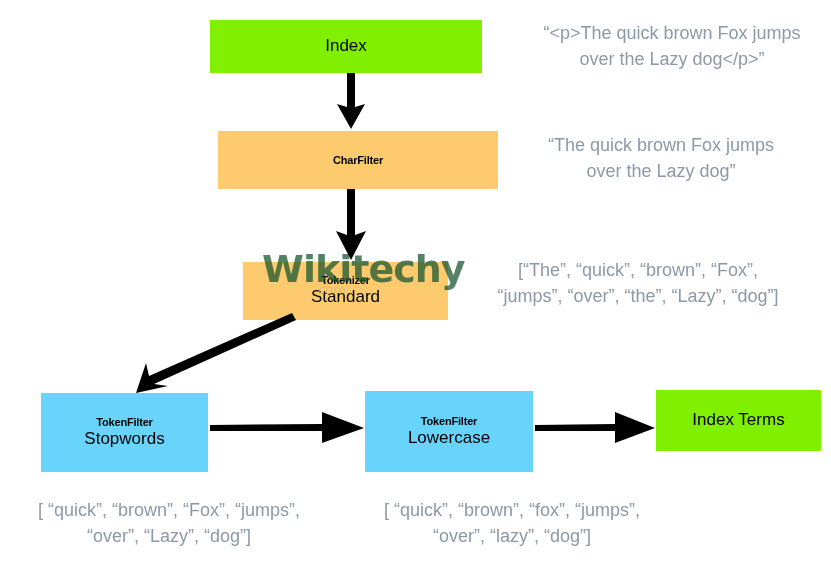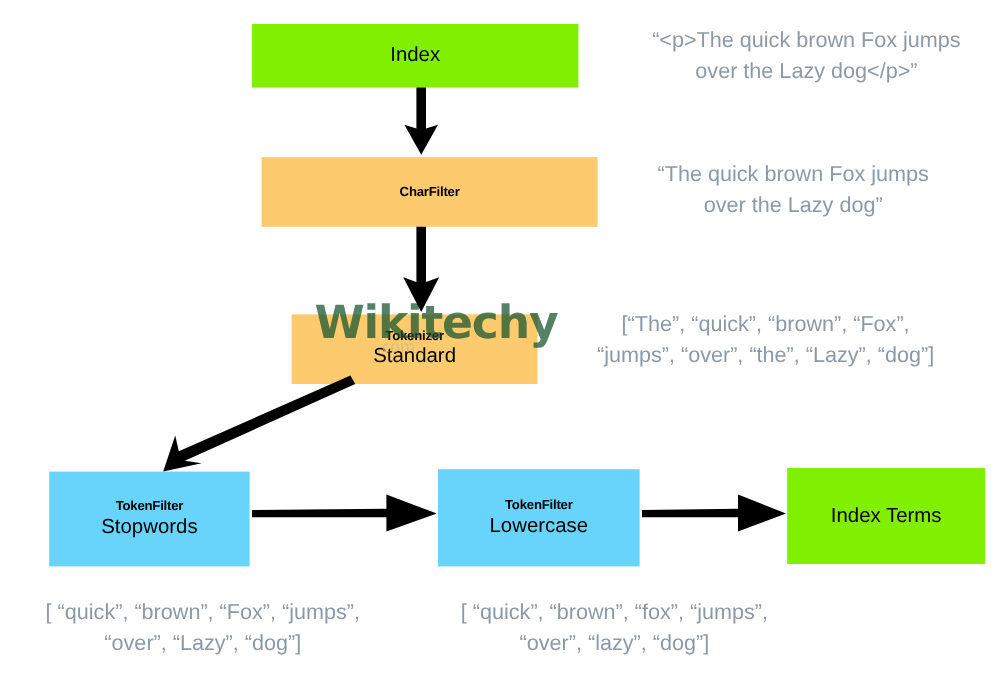--- a/index.html
+++ b/index.html
@@ -38,21 +38,21 @@
     font-weight: normal;
     font-size: 17px;
   }
 
   
   #node-input      { left:210px; top:20px;  width:272px; height:53px;  background:#80f000; }
   #node-charfilter { left:218px; top:131px; width:280px; height:58px;  background:#fdcb6e; }
   #node-tokenizer  { left:243px; top:262px; width:205px; height:58px;  background:#fdcb6e; }
   #node-stopwords  { left:41px;  top:393px; width:167px; height:79px;  background:#68d3fb; }
   #node-lowercase  { left:365px; top:391px; width:168px; height:81px;  background:#68d3fb; }
-  #node-indexterms { left:656px; top:390px; width:165px; height:80px;  background:#80f000; }
+  #node-indexterms { left:656px; top:390px; width:165px; height:61px;  background:#80f000; }
 
   
   .annot {
     position: absolute;
     color: #8c99a6;
     font-size: 18px;
     line-height: 1.45;
     text-align: center;
     white-space: pre-line;
   }

